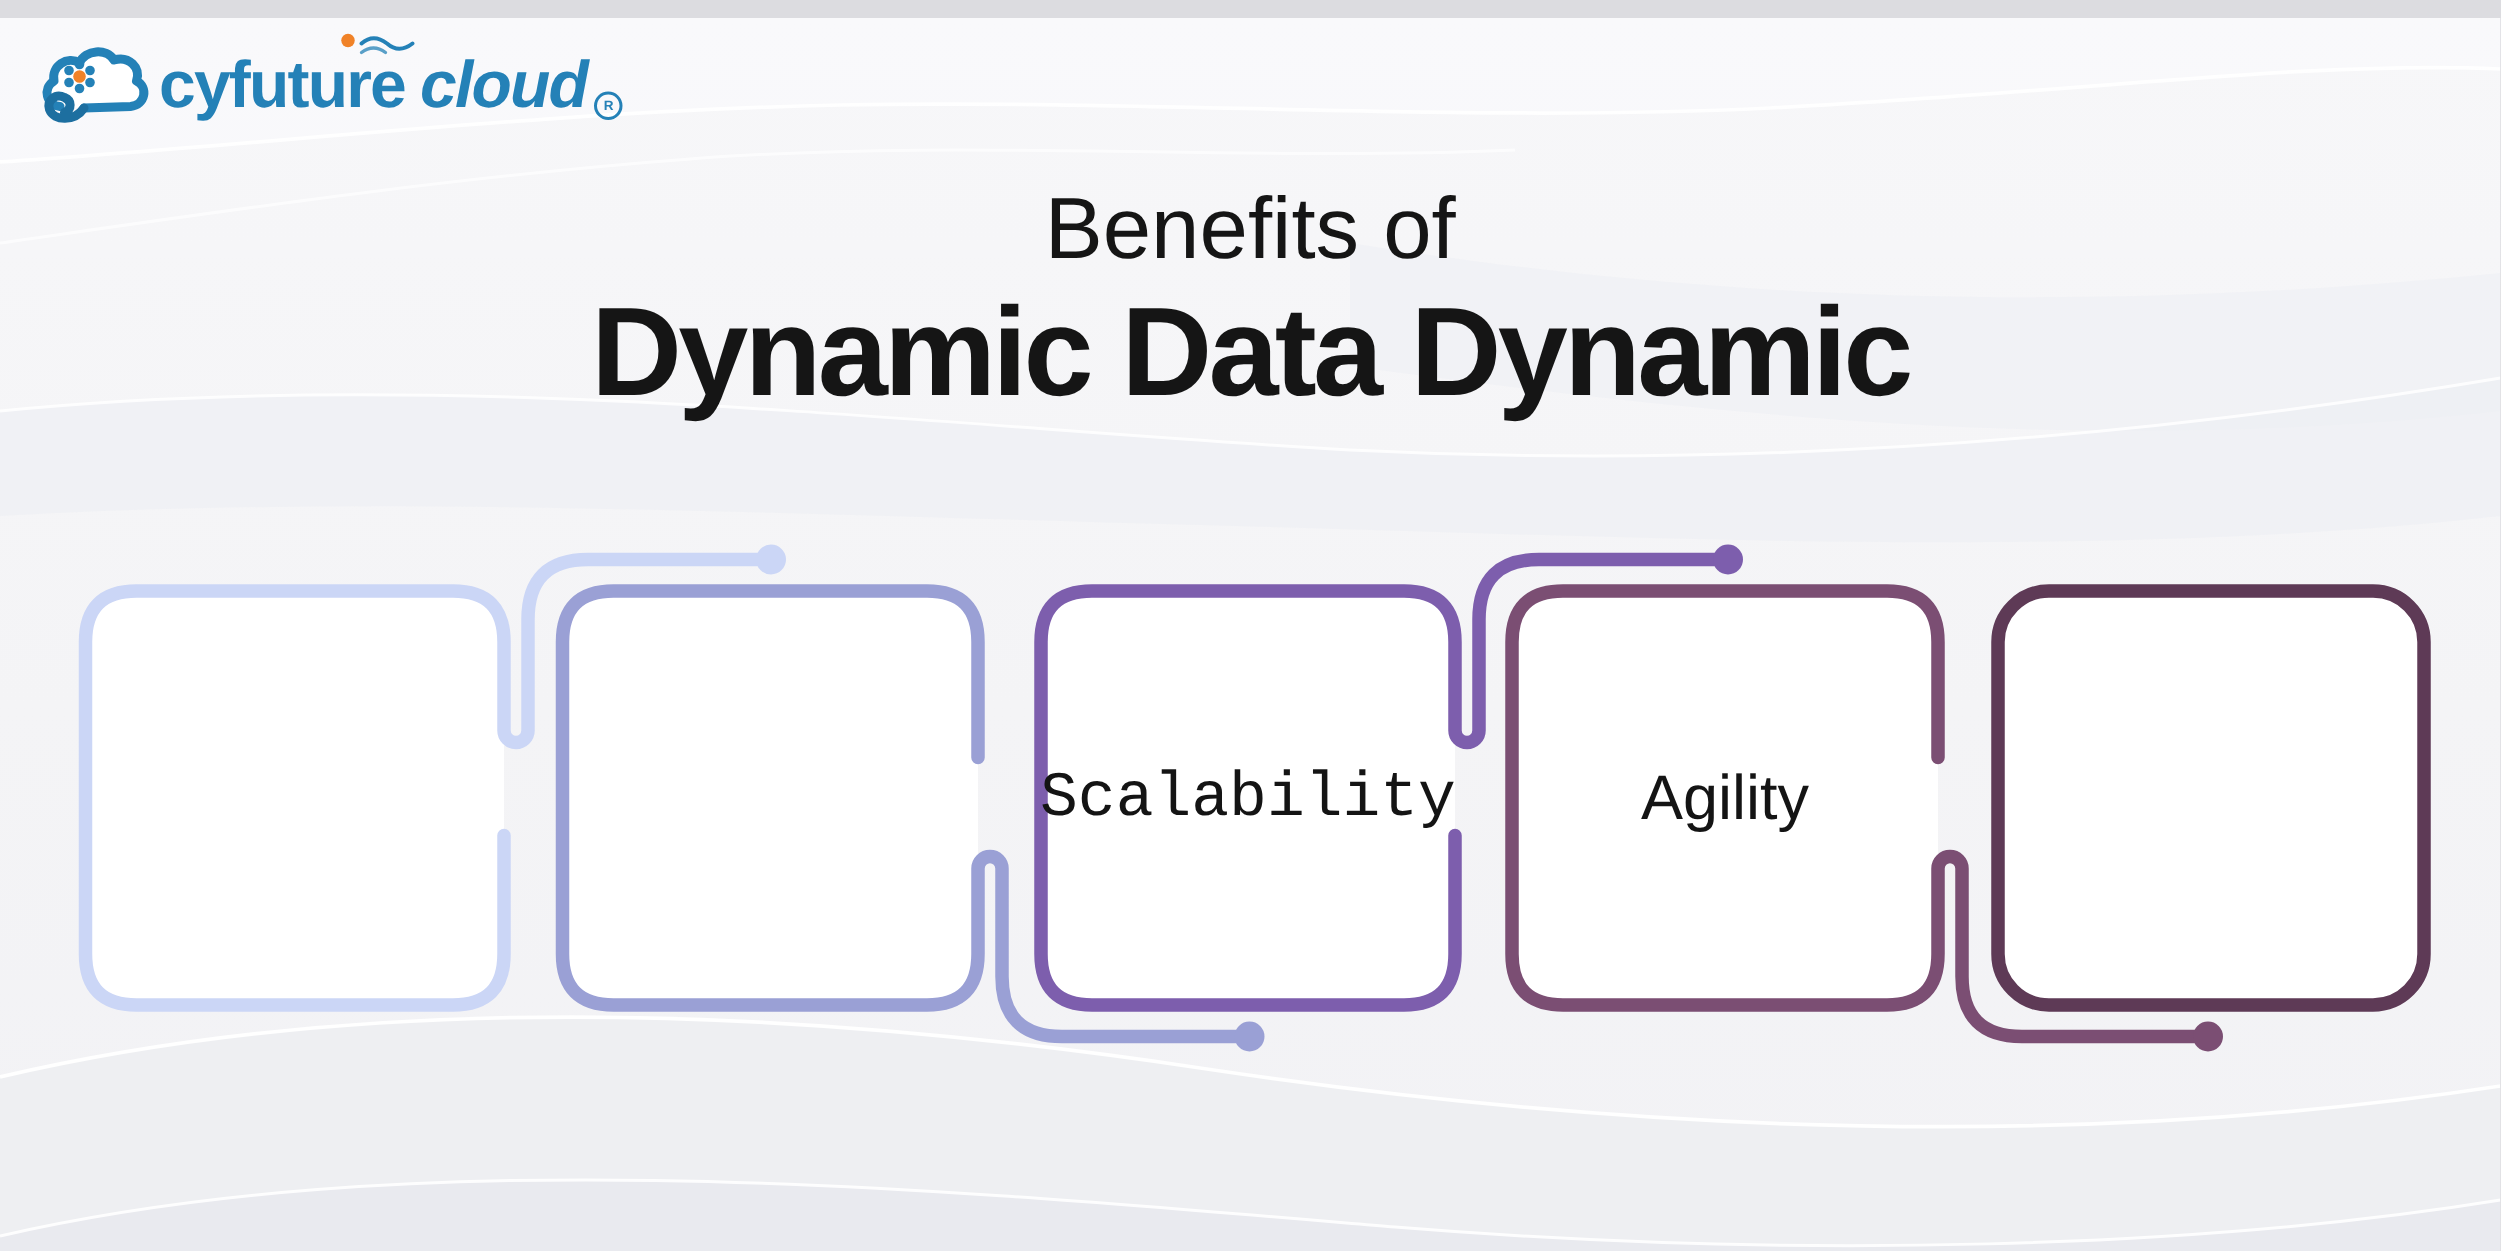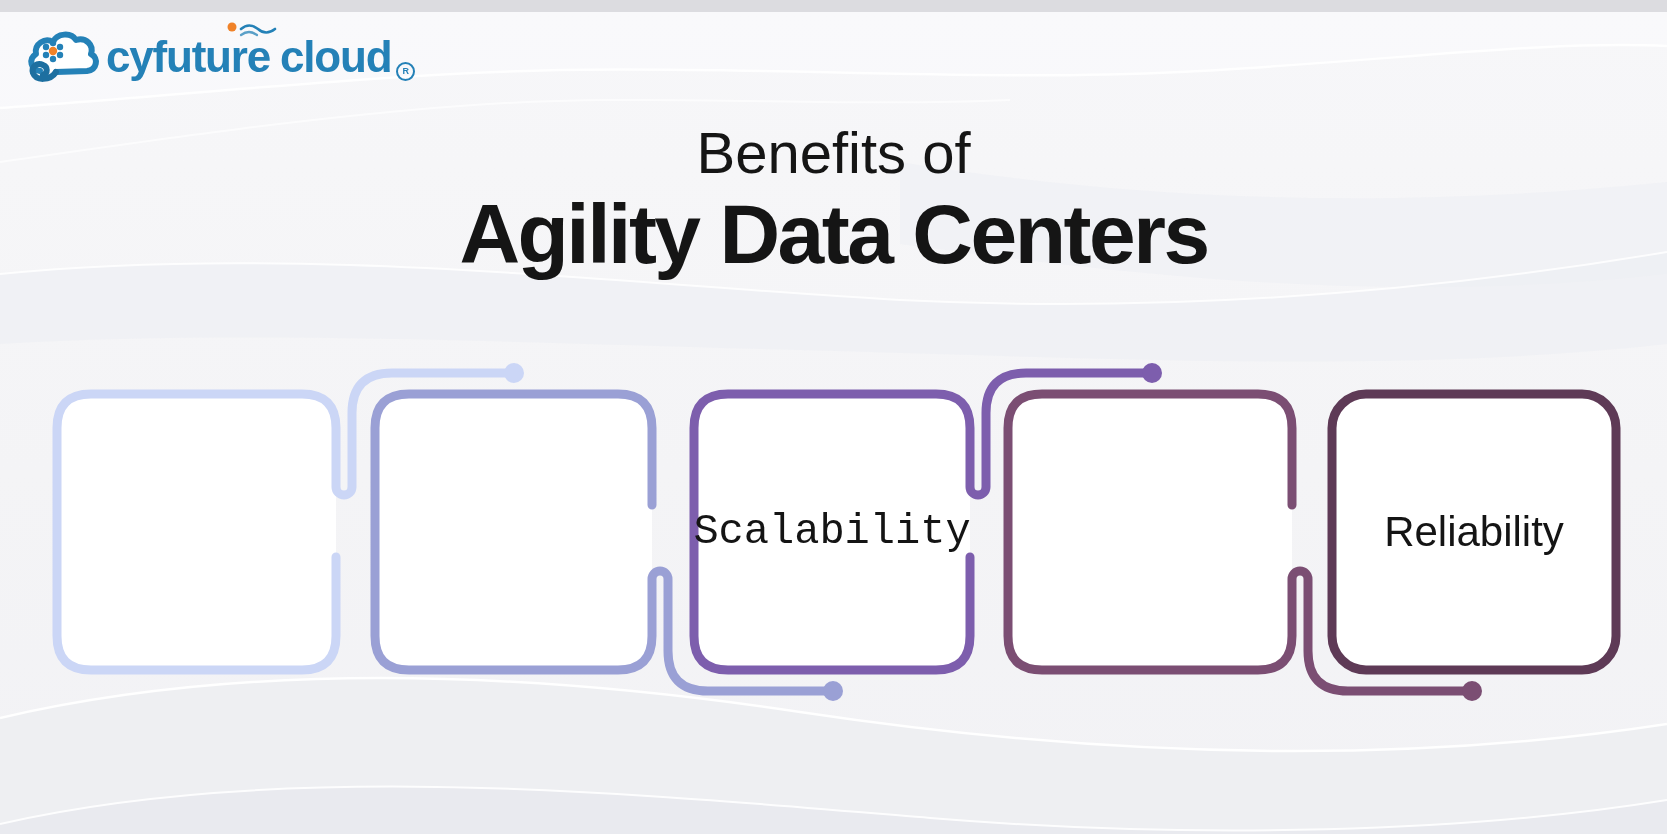--- a/index.html
+++ b/index.html
@@ -11,21 +11,21 @@
   }
   svg.layer{position:absolute;left:0;top:0;width:1667px;height:834px;display:block;}
 
   
   .logo{position:absolute;left:26px;top:16px;display:flex;align-items:center;height:58px;}
   .logo-icon{width:74px;height:56px;flex:0 0 auto;}
   .logo-text{display:flex;align-items:baseline;margin-left:6px;
     font-weight:700;font-size:44px;letter-spacing:-1.2px;color:#2481b7;line-height:1;}
   .brand-first{position:relative;display:inline-block;}
   .brand-accent{position:absolute;right:-10px;top:-14px;width:54px;height:18px;}
-  .brand-second{margin-left:10px;}
+  .brand-second{margin-left:10px;font-style:italic;}
   .reg-mark{display:inline-flex;align-items:center;justify-content:center;
     width:15px;height:15px;border:2px solid #2481b7;border-radius:50%;
     font-size:9px;font-weight:700;color:#2481b7;margin-left:5px;transform:translateY(2px);letter-spacing:0;}
 
   .title{position:absolute;left:0;top:0;width:1667px;text-align:center;color:#151515;}
   .title-line1{position:absolute;left:0;top:112px;width:100%;
     font-size:58px;font-weight:400;letter-spacing:0;line-height:1;}
   .title-line2{position:absolute;left:0;top:180px;width:100%;
     font-size:84px;font-weight:700;letter-spacing:-2.5px;line-height:1;}
 
@@ -101,19 +101,19 @@
           <path d="M15,14 q8,-6 16,0" fill="none" stroke-width="2.2" stroke-linecap="round" opacity="0.75" stroke="#2481b7"></path>
         </svg>
       </span>
       <span class="brand-second">cloud</span>
       <span class="reg-mark">R</span>
     </div>
   </div>
 
   <div class="title">
     <div class="title-line1">Benefits of</div>
-    <div class="title-line2">Agility Data Centers</div>
+    <div class="title-line2">Dynamic Data Dynamic</div>
   </div>
 
   <div class="benefit-label bl-3">Scalability</div>
-  <div class="benefit-label bl-5">Reliability</div>
+  <div class="benefit-label bl-4">Agility</div>
 
 </div>
 
 </body></html>

